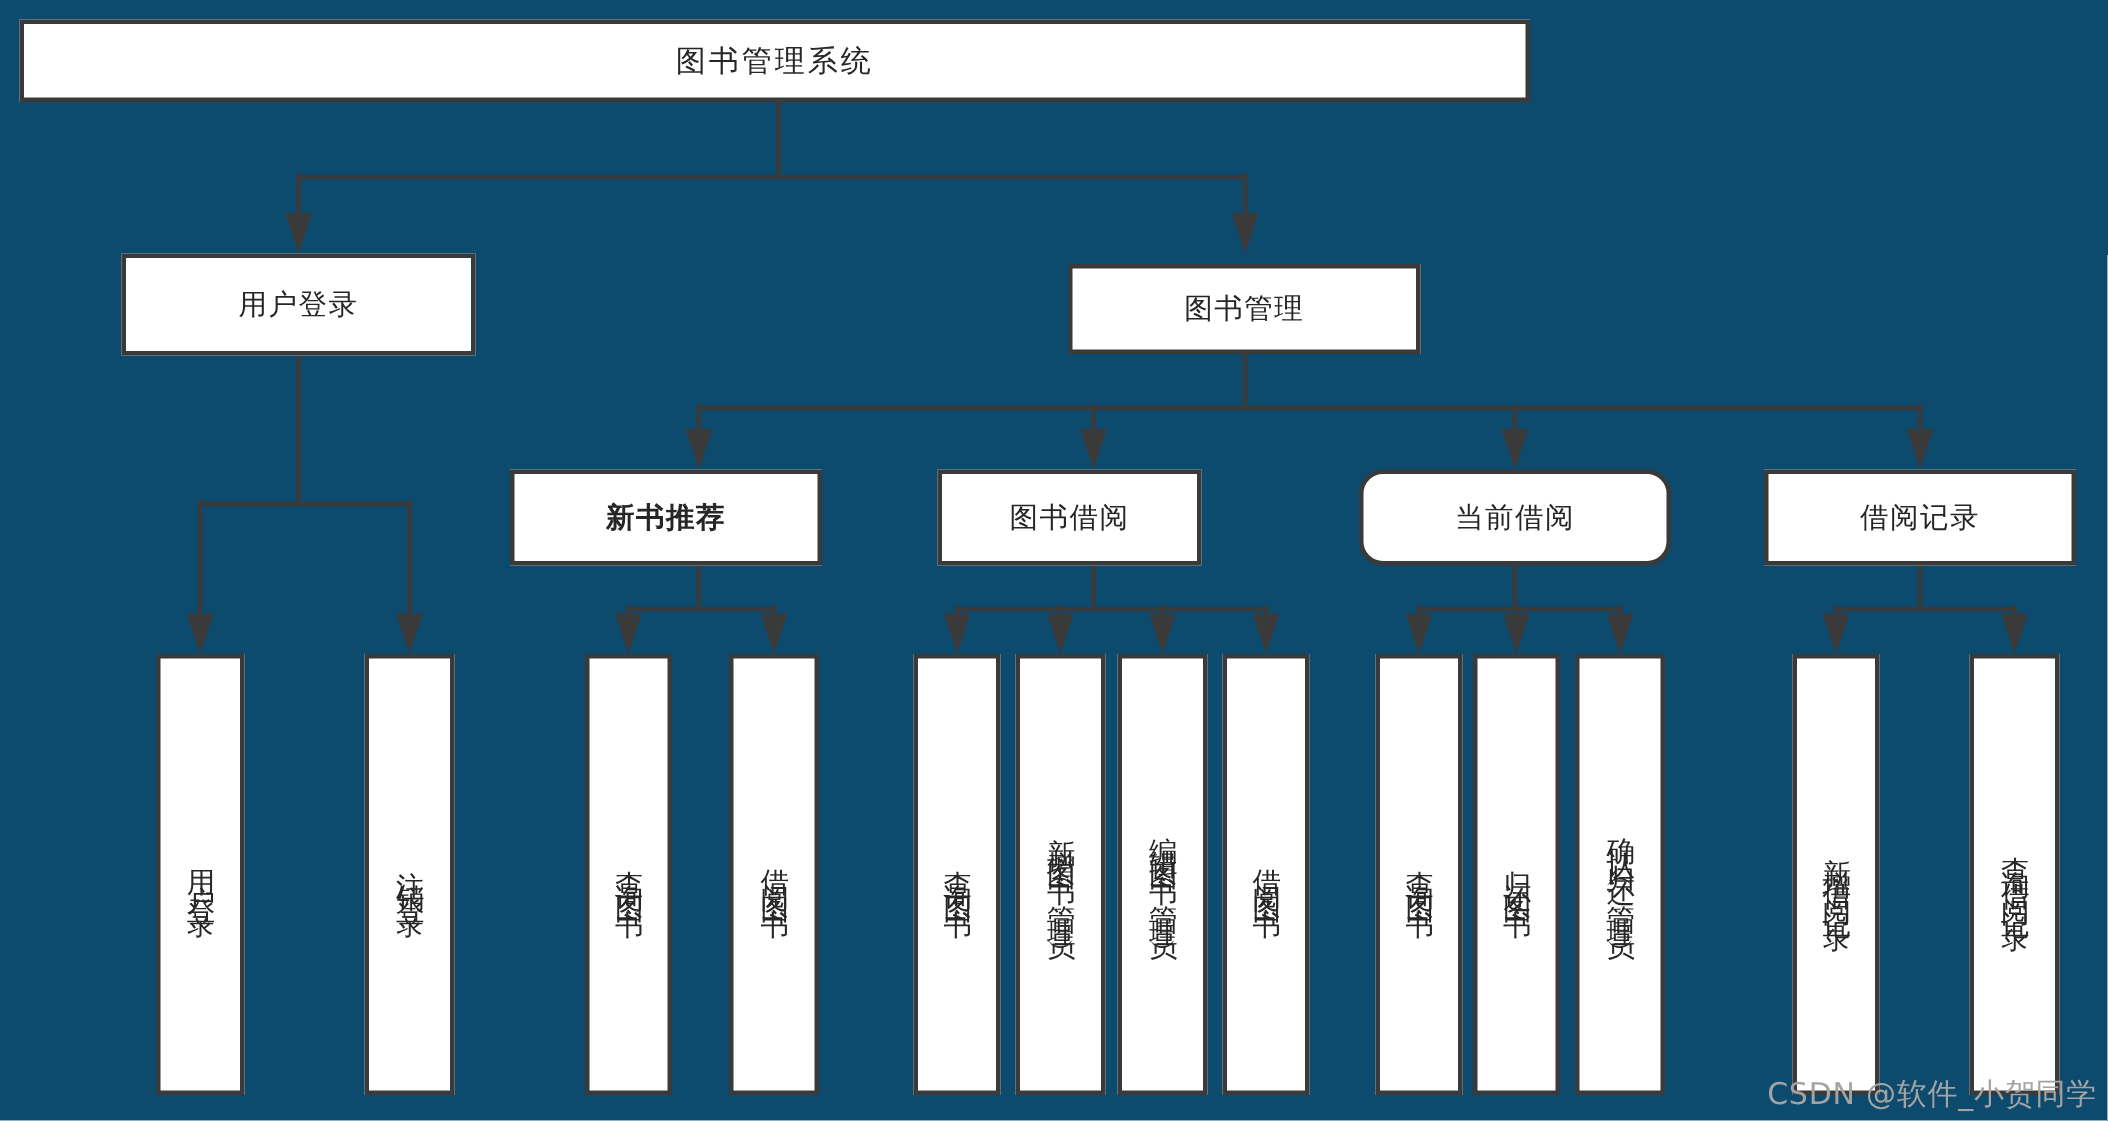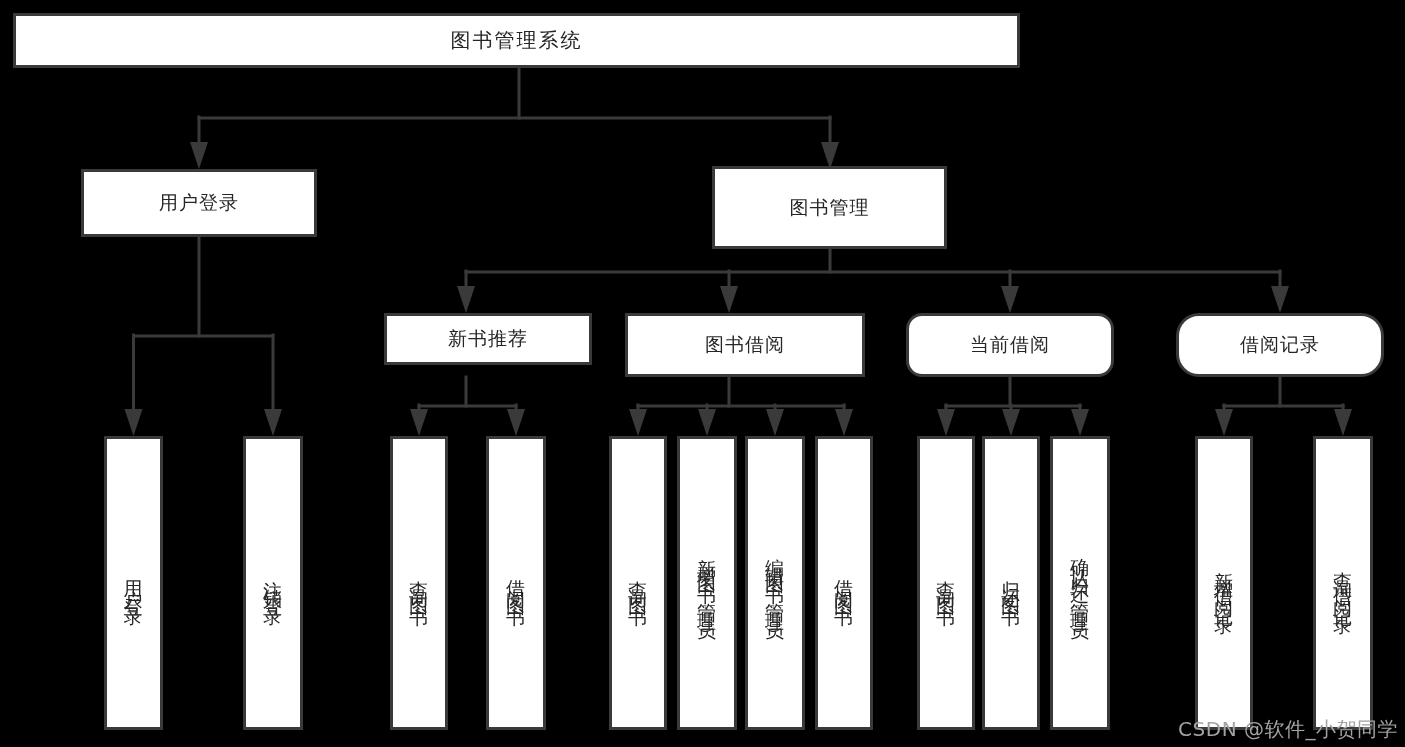--- a/index.html
+++ b/index.html
@@ -1,20 +1,20 @@
 <!DOCTYPE html>
 <html><head>
 <meta charset="utf-8">
 <style>
   html, body { margin: 0; padding: 0; background: #ffffff; }
   .canvas {
     position: relative;
     width: 1405px;
     height: 747px;
-    background: #000000;
+    background: #0c4a6e;
     font-family: "DejaVu Sans", sans-serif;
     overflow: hidden;
   }
   .connector-layer {
     position: absolute;
     left: 0; top: 0;
     width: 1405px; height: 747px;
   }
   .node {
     position: absolute;
@@ -118,34 +118,34 @@
     </g>
   </svg>
 
   <div class="node h-node root-node" style="left:13px; top:13px; width:1007px; height:55px;">
     <span>图书管理系统</span>
   </div>
 
   <div class="node h-node" style="left:81px; top:169px; width:236px; height:68px;">
     <span>用户登录</span>
   </div>
-  <div class="node h-node" style="left:712px; top:166px; width:235px; height:83px;">
+  <div class="node h-node" style="left:712px; top:176px; width:235px; height:60px;">
     <span>图书管理</span>
   </div>
 
-  <div class="node h-node" style="left:384px; top:313px; width:208px; height:52px;">
+  <div class="node h-node" style="left:340px; top:313px; width:208px; height:64px;font-weight:bold;">
     <span>新书推荐</span>
   </div>
-  <div class="node h-node" style="left:625px; top:313px; width:240px; height:64px;">
+  <div class="node h-node" style="left:625px; top:313px; width:176px; height:64px;">
     <span>图书借阅</span>
   </div>
   <div class="node h-node" style="left:906px; top:313px; width:208px; height:64px;border-radius:16px;">
     <span>当前借阅</span>
   </div>
-  <div class="node h-node" style="left:1176px; top:313px; width:208px; height:64px;border-radius:23px;">
+  <div class="node h-node" style="left:1176px; top:313px; width:208px; height:64px;">
     <span>借阅记录</span>
   </div>
 
   <div class="node v-node" style="left:104px; top:436px; width:59px; height:294px;">
     <span class="v-text">用户登录</span>
   </div>
   <div class="node v-node" style="left:243px; top:436px; width:60px; height:294px;">
     <span class="v-text">注销登录</span>
   </div>
 

